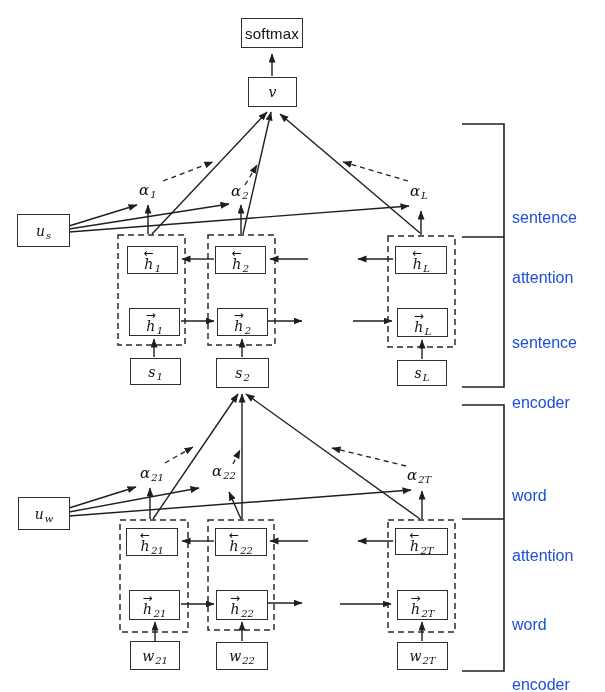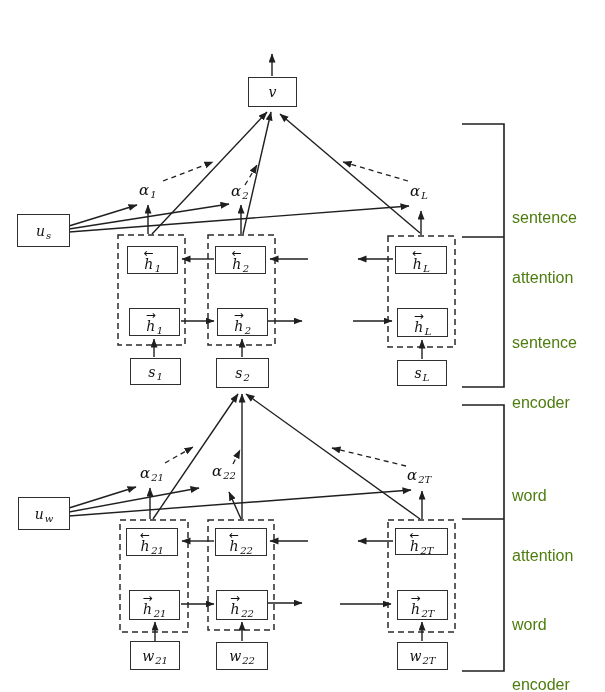--- a/index.html
+++ b/index.html
@@ -22,21 +22,21 @@
   }
   .vec-stack { display:inline-flex; flex-direction:column; align-items:center; }
   .vec-arrow {
     font-family:"DejaVu Sans", sans-serif; font-style:normal;
     font-size:12px; line-height:8px; height:8px;
   }
   .vec-base { font-family:"DejaVu Serif", serif; font-style:italic; font-size:14px; line-height:14px; }
   .alpha-label { position:absolute; z-index:3; display:inline-flex; align-items:flex-end; }
   .alpha-label .math { font-size:15px; }
   .bracket-label {
-    position:absolute; z-index:3; font-size:16px; line-height:20px; color:#4d7c0f;
+    position:absolute; z-index:3; font-size:16px; line-height:20px; color:#1d4ed8;
     white-space:pre;
   }
   .sans-label { font-size:15px; letter-spacing:0.2px; }
 </style>
 </head>
 <body>
 
 <div id="figure">
 
   <svg id="arrow-layer" width="605" height="692" viewBox="0 0 605 692">
@@ -115,20 +115,23 @@
       <line x1="233" y1="464" x2="240" y2="450" marker-end="url(#arr)"></line>
       <line x1="406" y1="466" x2="332" y2="448" marker-end="url(#arr)"></line>
     </g>
 
     <g stroke="#1f1f1f" stroke-width="1.6" fill="none">
       <path d="M462,124 H504 V387 H462 M462,237 H504"></path>
       <path d="M462,405 H504 V671 H462 M462,519 H504"></path>
     </g>
   </svg>
 
+  <div class="box sans-label" style="left:241px; top:18px; width:62px; height:30px;">
+    <span>softmax</span>
+  </div>
 
   <div class="box" style="left:248px; top:77px; width:49px; height:30px;">
     <span class="math">v</span>
   </div>
 
   <div class="box" style="left:17px; top:214px; width:53px; height:33px;">
     <span class="mlabel">
         <span class="math">u</span>
         <span class="msub">s</span>
       </span>

